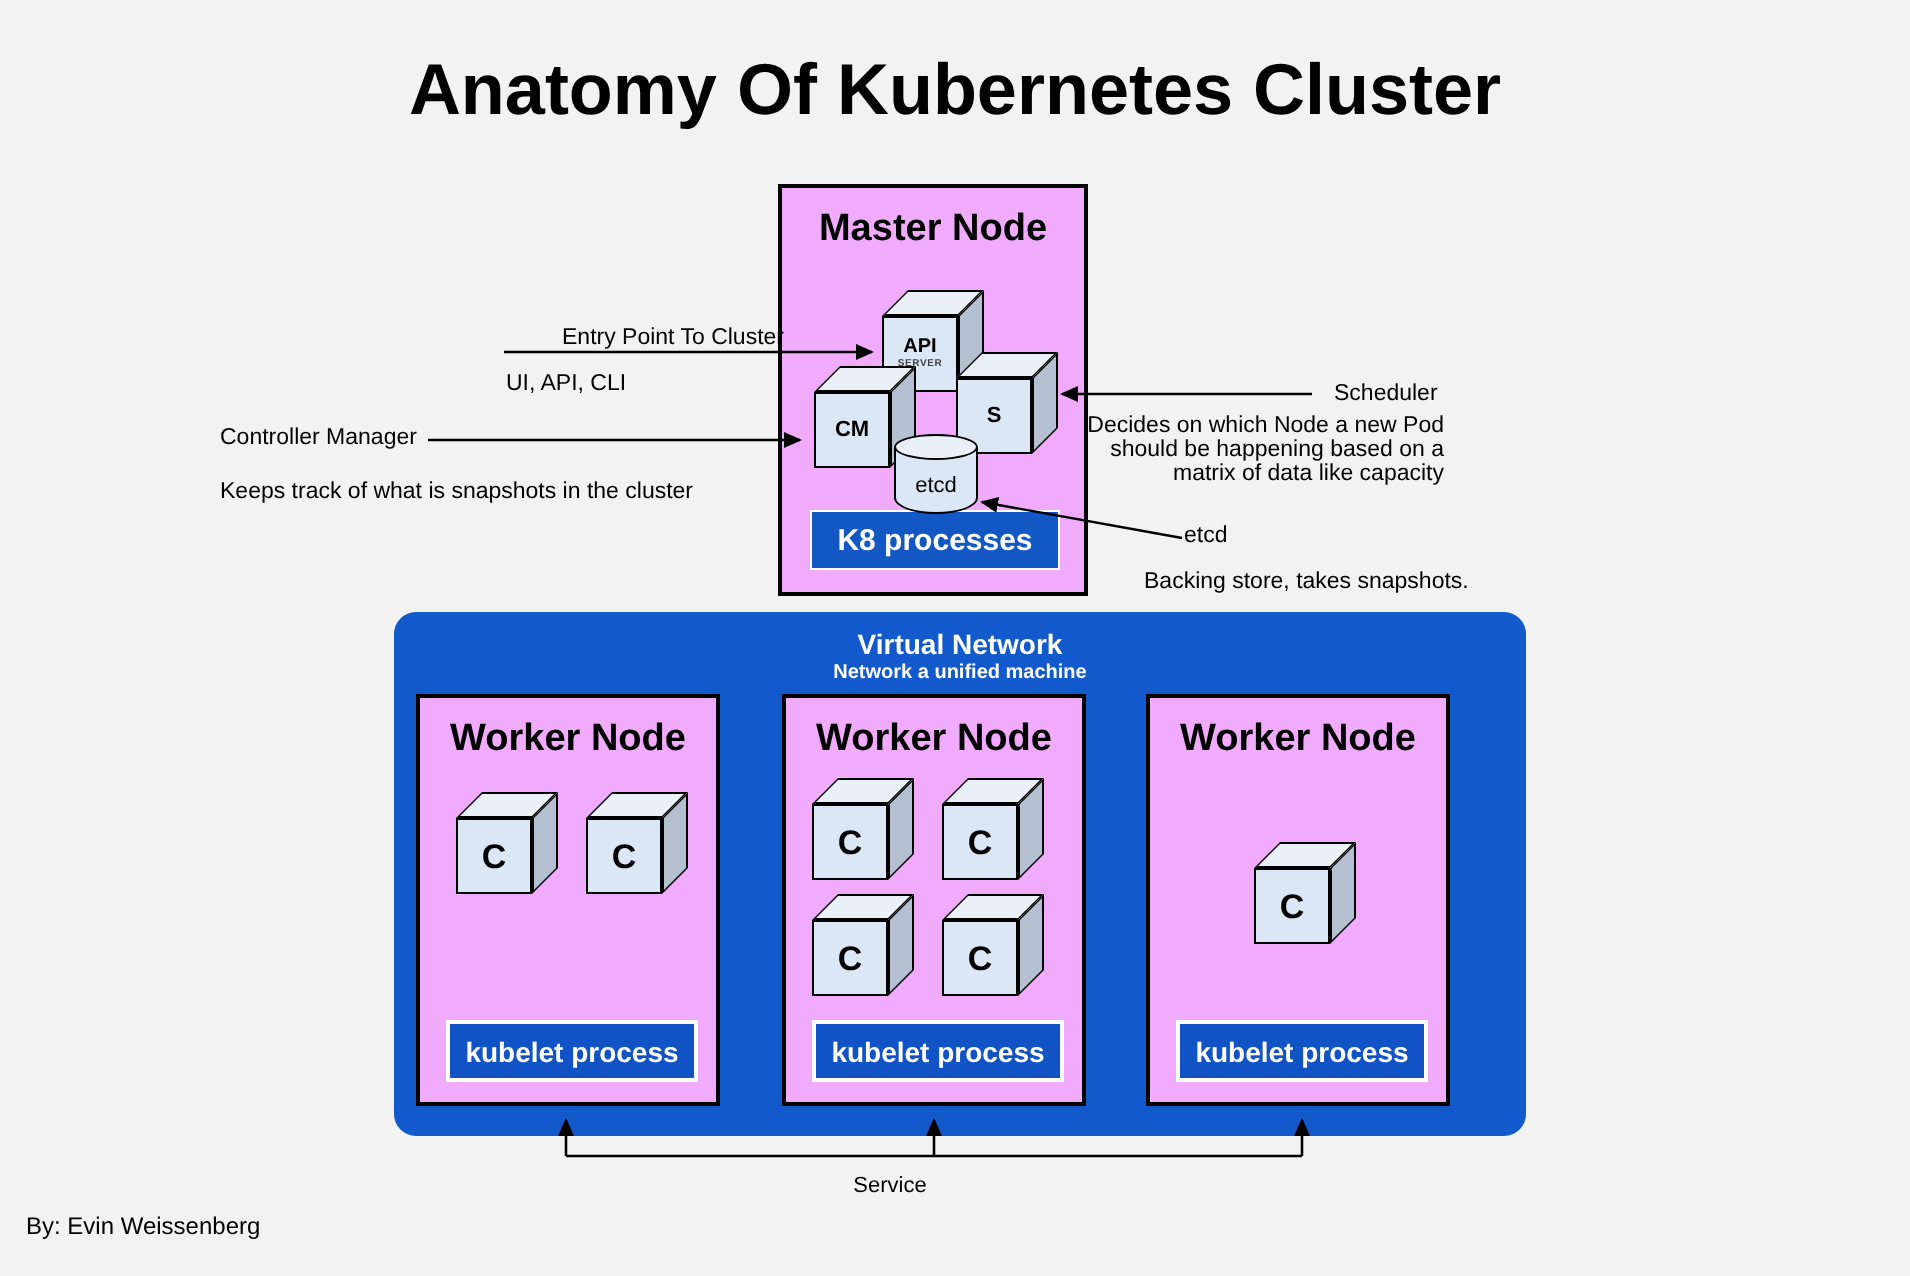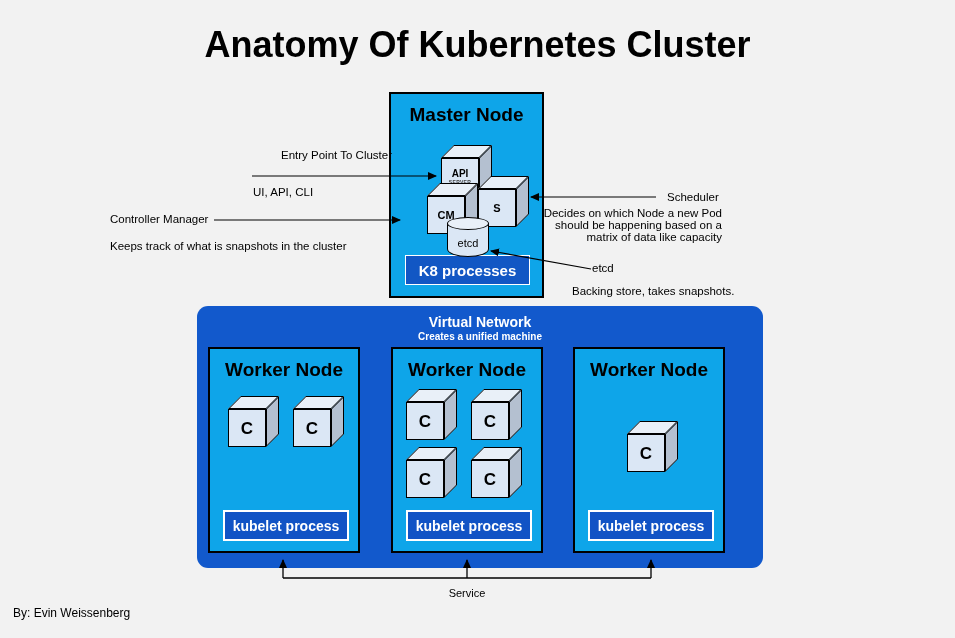--- a/index.html
+++ b/index.html
@@ -5,21 +5,21 @@
   html,body{margin:0;padding:0;}
   .canvas{
     position:relative;width:955px;height:638px;background:#f2f2f2;
     font-family:"Liberation Sans",sans-serif;color:#000;overflow:hidden;
   }
   .main-title{
     position:absolute;top:24px;left:0;width:955px;text-align:center;
     font-size:36px;font-weight:bold;letter-spacing:0px;
   }
   
-  .node-box{position:absolute;background:#0ea5e9;border:2px solid #000;box-sizing:border-box;}
+  .node-box{position:absolute;background:#f0abfc;border:2px solid #000;box-sizing:border-box;}
   .node-title{text-align:center;font-weight:bold;font-size:19px;padding-top:10px;}
   
   .master{left:389px;top:92px;width:155px;height:206px;}
   .k8-box{
     position:absolute;left:14px;top:161px;width:125px;height:30px;background:#1257c4;
     border:1px solid #fff;box-sizing:border-box;display:flex;align-items:center;justify-content:center;
     color:#fff;font-weight:bold;font-size:15px;
   }
   
   .vnet{position:absolute;left:197px;top:306px;width:566px;height:262px;background:#1259cc;box-sizing:border-box;border-radius:11px;}
@@ -59,21 +59,21 @@
   }
   .cyl-top{
     position:absolute;left:0;top:0;width:42px;height:13px;background:#e9f0f8;
     border:1px solid #000;box-sizing:border-box;border-radius:50%;
   }
   .cyl-label{position:absolute;left:0;top:20px;width:42px;text-align:center;font-size:11px;}
   
   .anno{position:absolute;font-size:11.5px;white-space:nowrap;}
   .anno-right{text-align:right;line-height:12px;}
   .anno-right span{display:block;}
-  .service-label{position:absolute;left:417px;top:587px;width:100px;text-align:center;font-size:11px;}
+  .service-label{position:absolute;left:395px;top:587px;width:100px;text-align:center;font-size:11px;}
   .author{position:absolute;left:13px;top:606px;font-size:12px;}
   
   .arrows{position:absolute;left:0;top:0;width:955px;height:638px;z-index:10;pointer-events:none;}
 </style>
 </head>
 <body>
 
 <div class="canvas">
 
   <div class="main-title">Anatomy Of Kubernetes Cluster</div>
@@ -91,53 +91,53 @@
     </div>
 
     <div class="cube" style="left:87px;top:82px;">
       <div class="face-top"></div>
       <div class="face-side"></div>
       <div class="face-front">
         <span class="sm-label">S</span>
       </div>
     </div>
 
-    <div class="cube" style="left:16px;top:89px;margin-left:20px;">
+    <div class="cube" style="left:16px;top:89px;">
       <div class="face-top"></div>
       <div class="face-side"></div>
       <div class="face-front">
         <span class="sm-label">CM</span>
       </div>
     </div>
 
     <div class="cylinder">
       <div class="cyl-body"></div>
       <div class="cyl-top"></div>
       <div class="cyl-label">etcd</div>
     </div>
 
     <div class="k8-box">K8 processes</div>
   </div>
 
-  <div class="anno" style="left:265px;top:149px;padding-left:16px;">Entry Point To Cluster</div>
+  <div class="anno" style="left:265px;top:163px;padding-left:16px;">Entry Point To Cluster</div>
   <div class="anno" style="left:253px;top:186px;">UI, API, CLI</div>
   <div class="anno" style="left:110px;top:213px;">Controller Manager</div>
   <div class="anno" style="left:110px;top:240px;">Keeps track of what is snapshots in the cluster</div>
   <div class="anno" style="left:667px;top:191px;">Scheduler</div>
   <div class="anno anno-right" style="right:233px;top:207px;">
     <span>Decides on which Node a new Pod</span>
     <span>should be happening based on a</span>
     <span>matrix of data like capacity</span>
   </div>
   <div class="anno" style="left:592px;top:262px;">etcd</div>
   <div class="anno" style="left:572px;top:285px;">Backing store, takes snapshots.</div>
 
   <div class="vnet">
     <div class="vnet-title">Virtual Network</div>
-    <div class="vnet-subtitle">Creates a unified machine</div>
+    <div class="vnet-subtitle">Network a unified machine</div>
 
     <div class="node-box worker" style="left:11px;">
       <div class="node-title">Worker Node</div>
       <div class="cube" style="left:18px;top:47px;">
         <div class="face-top"></div>
         <div class="face-side"></div>
         <div class="face-front">
           <span class="c-label">C</span>
         </div>
       </div>

